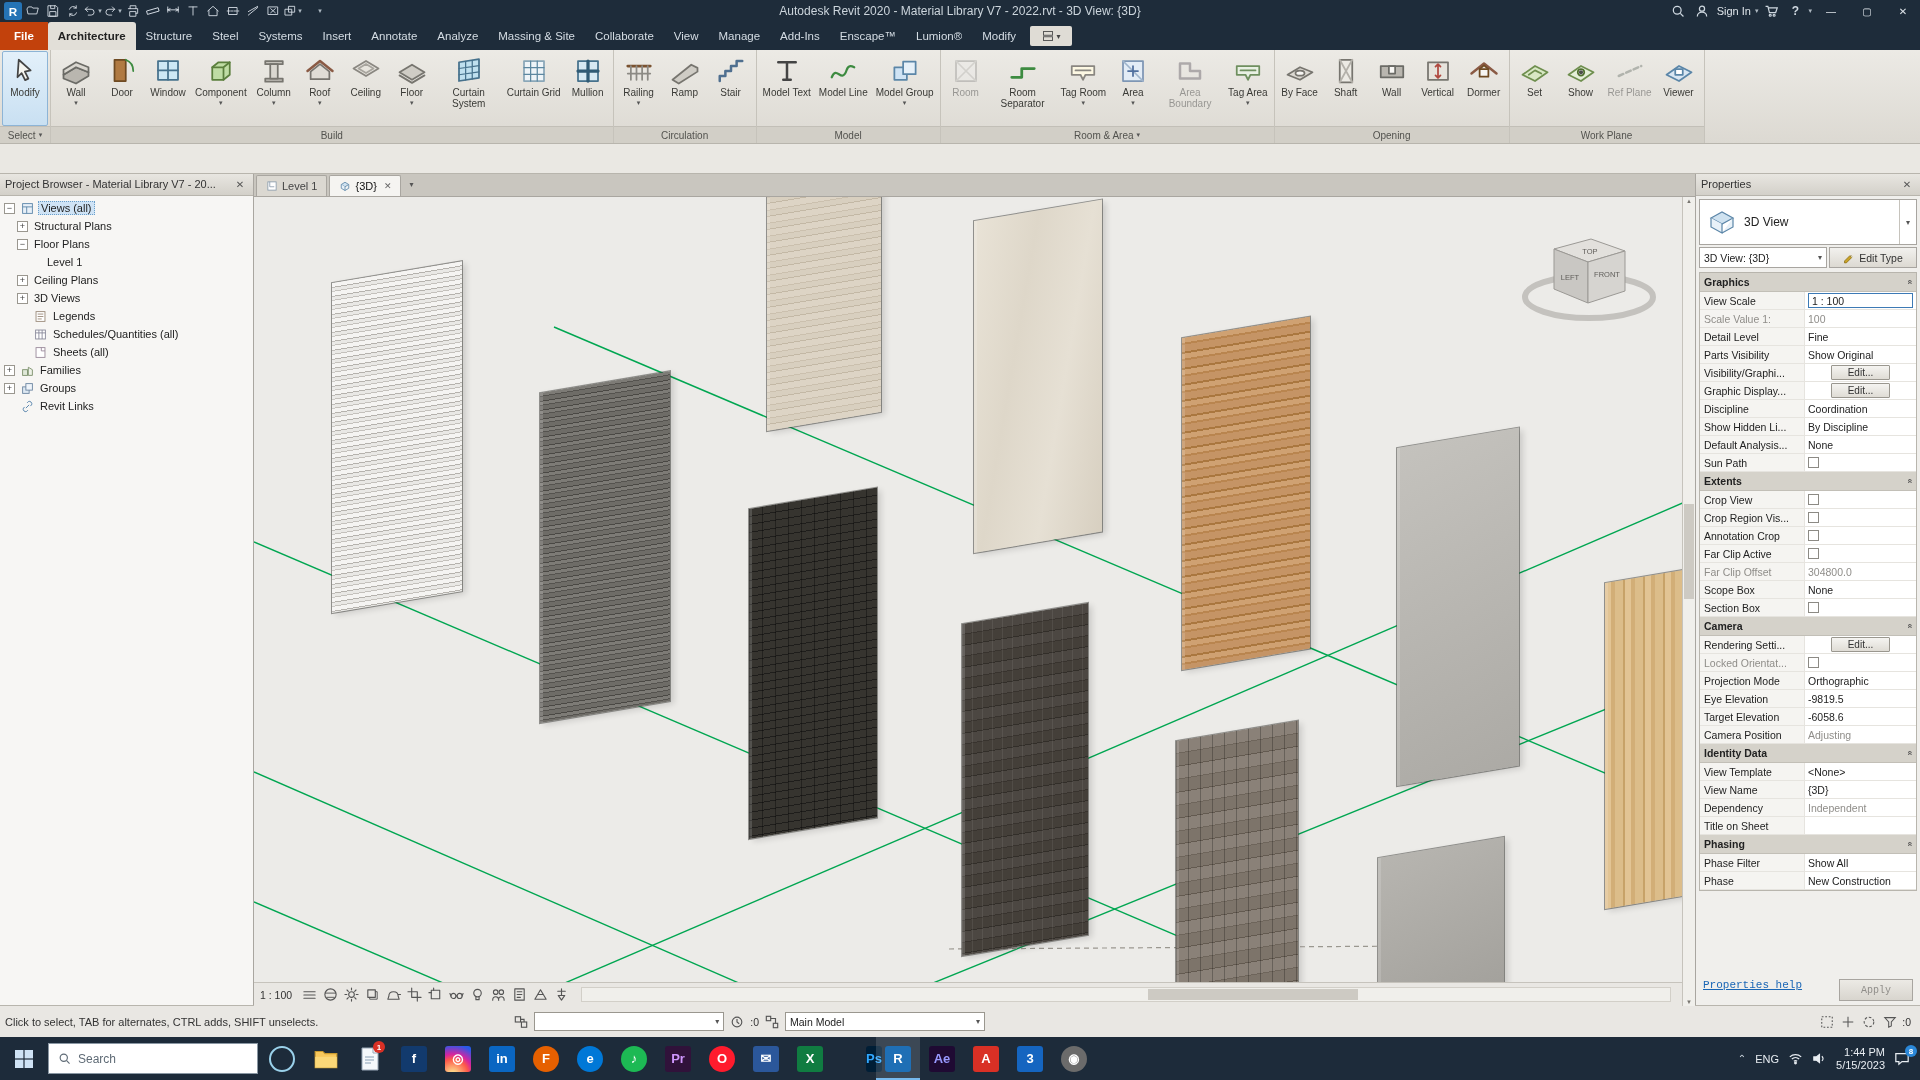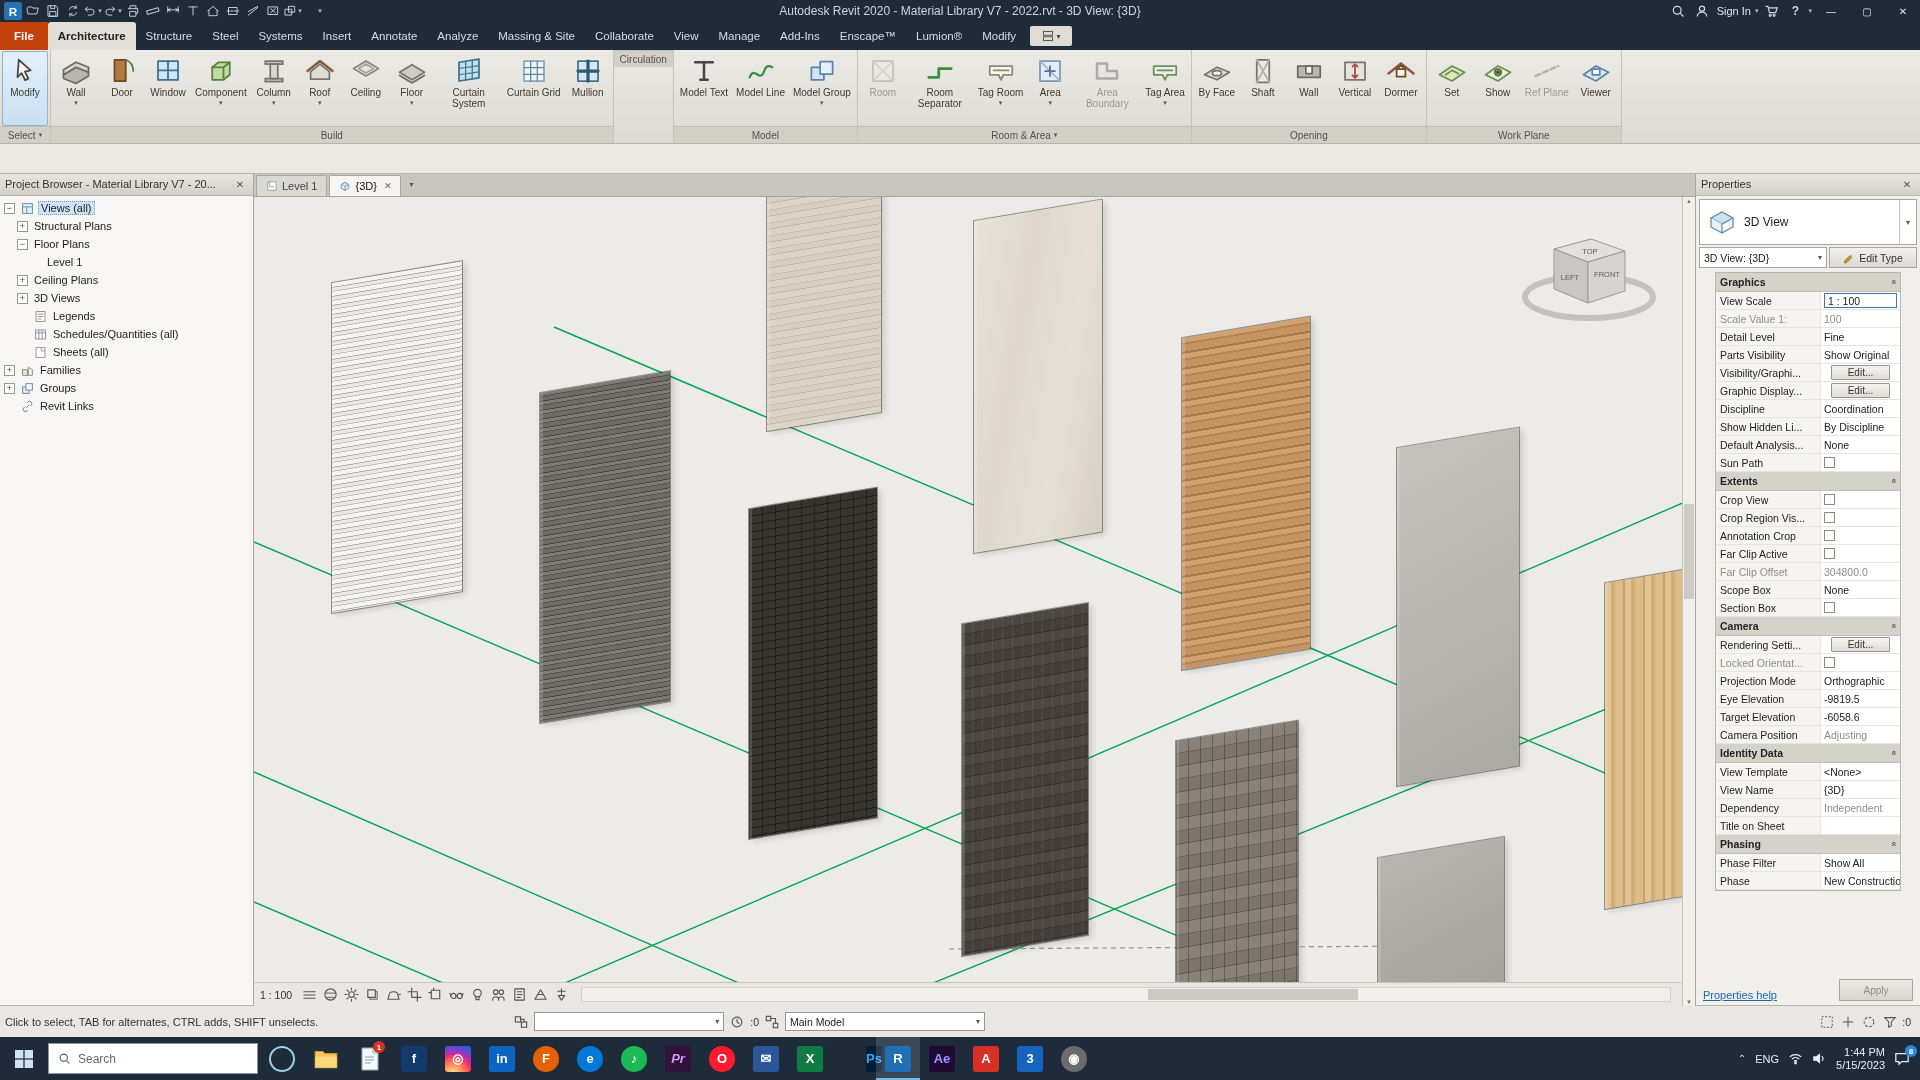--- a/index.html
+++ b/index.html
@@ -107,34 +107,34 @@
   #properties{width:224px;background:#f0efec;border-left:1px solid #a9a6a0;display:flex;flex-direction:column;position:relative;flex:none;}
   #type-selector{margin:3px 3px 0;background:#fff;border:1px solid #a8a5a0;height:44px;display:flex;align-items:center;flex:none;}
   #type-icon{width:44px;display:flex;align-items:center;justify-content:center;}
   #type-name{font-size:12px;color:#222;flex:1;}
   #type-dd{width:16px;align-self:stretch;border-left:1px solid #c6c3bc;display:flex;align-items:center;justify-content:center;font-size:8px;color:#555;}
   #type-row2{margin:2px 3px;display:flex;gap:2px;height:21px;flex:none;}
   #type-combo{flex:1;background:#fff;border:1px solid #a8a5a0;font-size:10.5px;display:flex;align-items:center;padding:0 4px;color:#222;}
   #type-combo .cmb-arrow{margin-left:auto;font-size:8px;color:#555;}
   #edit-type{width:86px;background:linear-gradient(#f2f1ee,#dcd9d2);border:1px solid #a8a5a0;font-size:10.5px;
              display:flex;align-items:center;justify-content:center;gap:4px;color:#333;}
-  #prop-grid{margin:2px 19px 0;border:1px solid #b8b5ad;background:#fff;flex:none;}
+  #prop-grid{margin:2px 3px 0;border:1px solid #b8b5ad;background:#fff;flex:none;}
   .psec{height:18px;background:#d5d2ca;border-bottom:1px solid #c2bfb7;display:flex;align-items:center;
         padding:0 4px;font-size:10.5px;font-weight:bold;color:#222;}
   .psec .chev{margin-left:auto;transform:rotate(90deg);font-size:9px;color:#555;}
   .prow{display:flex;height:17px;border-bottom:1px solid #e6e4df;font-size:10.5px;align-items:stretch;}
   .plabel{width:100px;padding-left:4px;color:#222;border-right:1px solid #e6e4df;white-space:nowrap;overflow:hidden;
           display:flex;align-items:center;background:#f5f4f1;flex:none;}
   .pvalue{flex:1;padding:0 3px;display:flex;align-items:center;color:#222;white-space:nowrap;overflow:hidden;}
   .muted{color:#8f8d89 !important;}
   .pinput{border:1px solid #3d7ab5;background:#fff;height:13px;flex:1;display:flex;align-items:center;padding:0 3px;}
   .pbtn{margin:0 auto;border:1px solid #9a978f;background:linear-gradient(#f5f4f1,#dfdcd5);font-size:10px;
         padding:0 16px;height:13px;display:flex;align-items:center;color:#333;border-radius:1px;}
   .pcheck{width:11px;height:11px;border:1px solid #8c8a84;background:#fff;box-sizing:border-box;}
-  #props-footer{position:absolute;left:7px;right:7px;bottom:5px;display:flex;align-items:flex-end;}
+  #props-footer{position:absolute;left:7px;right:7px;bottom:5px;display:flex;align-items:flex-start;font-family:Liberation Mono, monospace;}
   #props-help{font-size:11px;color:#1a66b5;text-decoration:underline;}
   #apply-btn{margin-left:auto;width:72px;height:20px;background:linear-gradient(#eceae5,#d8d5ce);
              border:1px solid #a8a5a0;color:#8f8d89;font-size:10px;display:flex;align-items:center;justify-content:center;}
 
   
   #status-bar{position:absolute;left:0;right:0;bottom:43px;height:31px;background:#e9e7e3;border-top:1px solid #b8b5ad;
               display:flex;align-items:center;font-size:11px;color:#333;padding:0 5px;gap:4px;}
   #sb-hint{white-space:nowrap;}
   .sb-combo{height:19px;background:#fff;border:1px solid #9a978f;display:flex;align-items:center;font-size:10.5px;
             padding:0 4px;color:#222;box-sizing:border-box;}
@@ -438,20 +438,48 @@
             </svg>
           </div>
           <div class="rlb">Mullion</div>
         </div>
       </div>
       <div class="panel-label">
         <span>Build</span>
       </div>
     </div>
     <div class="rib-panel">
+      <div class="panel-buttons">
+        <div class="rbtn">
+          <div class="ric">
+            <svg viewBox="0 0 24 24" width="30" height="30" fill="none" stroke="#4d4d4d" stroke-width="1.4" stroke-linecap="round" stroke-linejoin="round">
+              <path d="M3 8h18" stroke="#7a5230" stroke-width="2.2"></path>
+              <path d="M5.5 8v11M10 8v11M14.5 8v11M19 8v11M3 14h18" stroke="#8c8a84"></path>
+            </svg>
+          </div>
+          <div class="rlb">Railing</div>
+          <div class="rar">▾</div>
+        </div>
+        <div class="rbtn">
+          <div class="ric">
+            <svg viewBox="0 0 24 24" width="30" height="30" fill="none" stroke="#4d4d4d" stroke-width="1.4" stroke-linecap="round" stroke-linejoin="round">
+              <path d="M2 19L17 7l5 2.5v3L7 22z" fill="#cfccc5" stroke="#77756f"></path>
+            </svg>
+          </div>
+          <div class="rlb">Ramp</div>
+        </div>
+        <div class="rbtn">
+          <div class="ric">
+            <svg viewBox="0 0 24 24" width="30" height="30" fill="none" stroke="#4d4d4d" stroke-width="1.4" stroke-linecap="round" stroke-linejoin="round">
+              <path d="M3 20v-4h4.5v-4H12V8h4.5V4H21" stroke="#4f6f8f" stroke-width="2"></path>
+            </svg>
+          </div>
+          <div class="rlb">Stair</div>
+        </div>
+      </div>
       <div class="panel-label">
         <span>Circulation</span>
       </div>
     </div>
     <div class="rib-panel">
       <div class="panel-buttons">
         <div class="rbtn">
           <div class="ric">
             <svg viewBox="0 0 24 24" width="30" height="30" fill="none" stroke="#4d4d4d" stroke-width="1.4" stroke-linecap="round" stroke-linejoin="round">
               <path d="M5 5h14M12 5v14M9 19h6" stroke="#444" stroke-width="2"></path>
@@ -1225,21 +1253,21 @@
       <div class="tapp">
         <span class="tglyph round" style="background: rgb(230, 96, 0); color: rgb(255, 255, 255);">F</span>
       </div>
       <div class="tapp">
         <span class="tglyph round" style="background: rgb(0, 120, 215); color: rgb(255, 255, 255);">e</span>
       </div>
       <div class="tapp">
         <span class="tglyph round" style="background: rgb(29, 185, 84); color: rgb(255, 255, 255);">♪</span>
       </div>
       <div class="tapp">
-        <span class="tglyph" style="background: rgb(48, 18, 58); color: rgb(207, 150, 253); font-style: italic;">Pr</span>
+        <span class="tglyph" style="background: rgb(48, 18, 58); color: rgb(207, 150, 253);">Pr</span>
       </div>
       <div class="tapp">
         <span class="tglyph round" style="background: rgb(255, 27, 45); color: rgb(255, 255, 255);">O</span>
       </div>
       <div class="tapp">
         <span class="tglyph" style="background: rgb(43, 87, 154); color: rgb(255, 255, 255);">✉</span>
       </div>
       <div class="tapp">
         <span class="tglyph" style="background: rgb(16, 124, 65); color: rgb(255, 255, 255);">X</span>
       </div>

